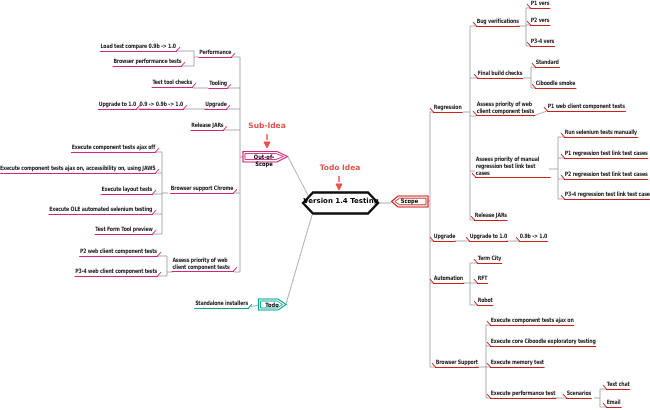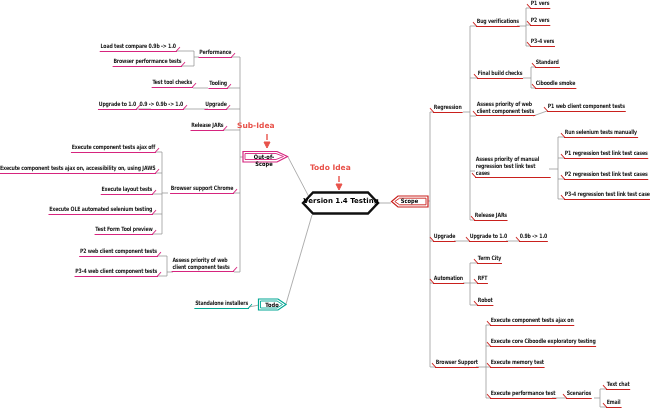--- a/index.html
+++ b/index.html
@@ -16,21 +16,21 @@
   .R{--c:#c9201d;}
   .T{--c:#00a693;}
   .hr::after{content:"";position:absolute;right:-6px;bottom:-1.2px;width:7px;height:1.2px;
      background:var(--c);transform:rotate(-40deg);transform-origin:left bottom;}
   .hl::before{content:"";position:absolute;left:-6px;bottom:-1.2px;width:7px;height:1.2px;
      background:var(--c);transform:rotate(40deg);transform-origin:right bottom;}
   .topic{position:absolute;z-index:3;left:301px;top:197px;width:80px;text-align:center;
      font-size:7px;font-weight:bold;color:#000;}
   .anchor-label{position:absolute;z-index:3;text-align:center;font-size:6px;font-weight:bold;
      color:#000;transform:scaleX(0.85);transform-origin:center bottom;}
-  .float-label{position:absolute;z-index:3;font-size:7.5px;font-weight:bold;
+  .float-label{position:absolute;z-index:3;text-align:center;font-size:7.5px;font-weight:bold;
      color:#e8524a;}
 </style>
 </head>
 <body>
 
 <div id="canvas">
 
   <svg id="wires" width="650" height="410" viewBox="0 0 650 410">
 
     <path fill="none" stroke="#8c8c8c" stroke-width="0.7" stroke-linejoin="round" d="

